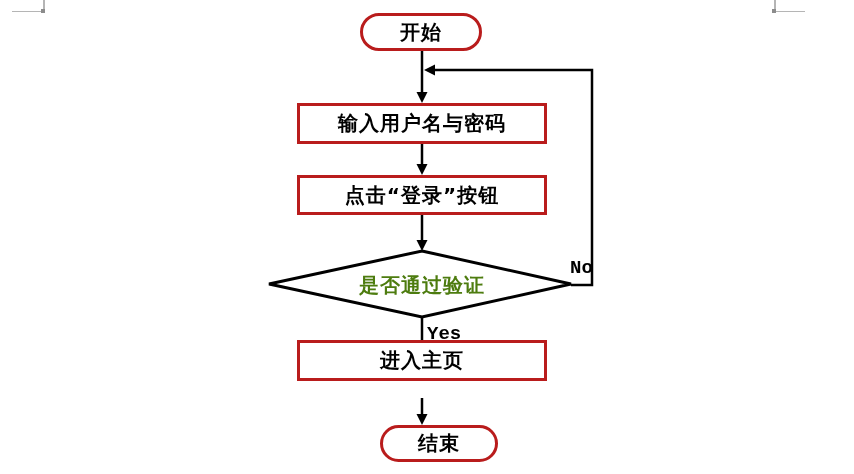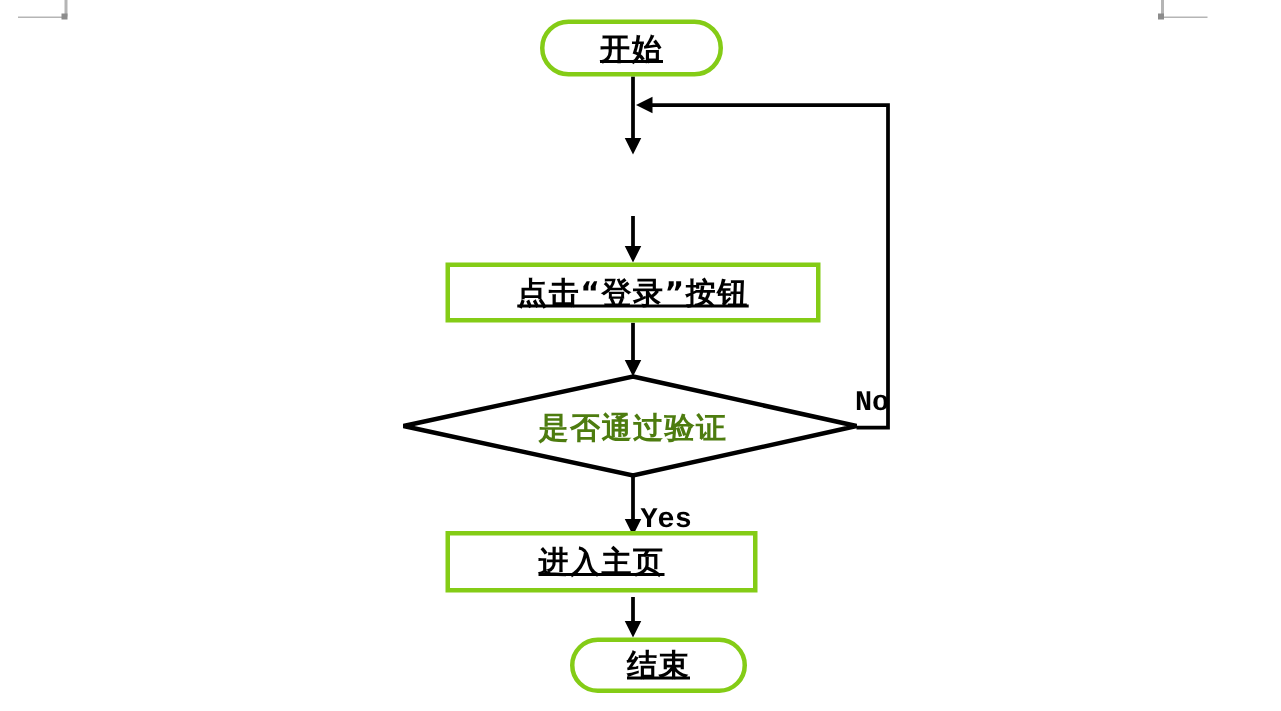--- a/index.html
+++ b/index.html
@@ -13,31 +13,30 @@
     font-family: "DejaVu Sans", "Liberation Sans", sans-serif;
   }
   #edges-svg {
     position: absolute;
     left: 0; top: 0;
     width: 854px; height: 474px;
   }
   .node {
     position: absolute;
     box-sizing: border-box;
-    border: 3px solid #84cc16;
+    border: 3px solid #b91c1c;
     background: #ffffff;
     display: flex;
     align-items: center;
     justify-content: center;
     font-weight: bold;
     font-size: 20px;
     letter-spacing: 1px;
     color: #000000;
     white-space: nowrap;
-    text-decoration: underline;
   }
   .terminator { border-radius: 19px; }
   .label-overlay {
     position: absolute;
     background: transparent;
     border: none;
     text-align: center;
     font-weight: bold;
     font-size: 20px;
     letter-spacing: 1px;
@@ -78,30 +77,31 @@
 
     <path d="M422,317 V348" fill="none" stroke="#000000" stroke-width="2.5"></path>
     <polygon points="422,357 416.5,346 427.5,346" fill="#000000"></polygon>
 
     <path d="M422,398 V416" fill="none" stroke="#000000" stroke-width="2.5"></path>
     <polygon points="422,425 416.5,414 427.5,414" fill="#000000"></polygon>
   </svg>
 
   <div class="node terminator" style="left:360px; top:13px; width:122px; height:38px;">开始</div>
 
+  <div class="node" style="left:297px; top:103px; width:250px; height:41px;">输入用户名与密码</div>
 
   <div class="node" style="left:297px; top:175px; width:250px; height:40px;text-align:center;">点击“登录”按钮</div>
 
   <div class="label-overlay" style="left:322px; top:272px; width:200px;">是否通过验证</div>
 
-  <div class="node" style="left:297px; top:354px; width:208px; height:41px;">进入主页</div>
+  <div class="node" style="left:297px; top:340px; width:250px; height:41px;">进入主页</div>
 
   <div class="node terminator" style="left:380px; top:425px; width:118px; height:37px;">结束</div>
 
-  <div class="edge-label" style="left:427px; top:323px;margin-top:12px;">Yes</div>
+  <div class="edge-label" style="left:427px; top:323px;">Yes</div>
 
   <div class="edge-label" style="left:570px; top:257px;">No</div>
 
   <div>
     <div class="corner-line" style="left:43px; top:0; width:1.5px; height:11px;"></div>
     <div class="corner-line" style="left:12px; top:10.5px; width:32px; height:1.5px;"></div>
     <div class="corner-dot" style="left:41px; top:9px; width:4px; height:4px;"></div>
   </div>
   <div>
     <div class="corner-line" style="left:774px; top:0; width:1.5px; height:11px;"></div>

